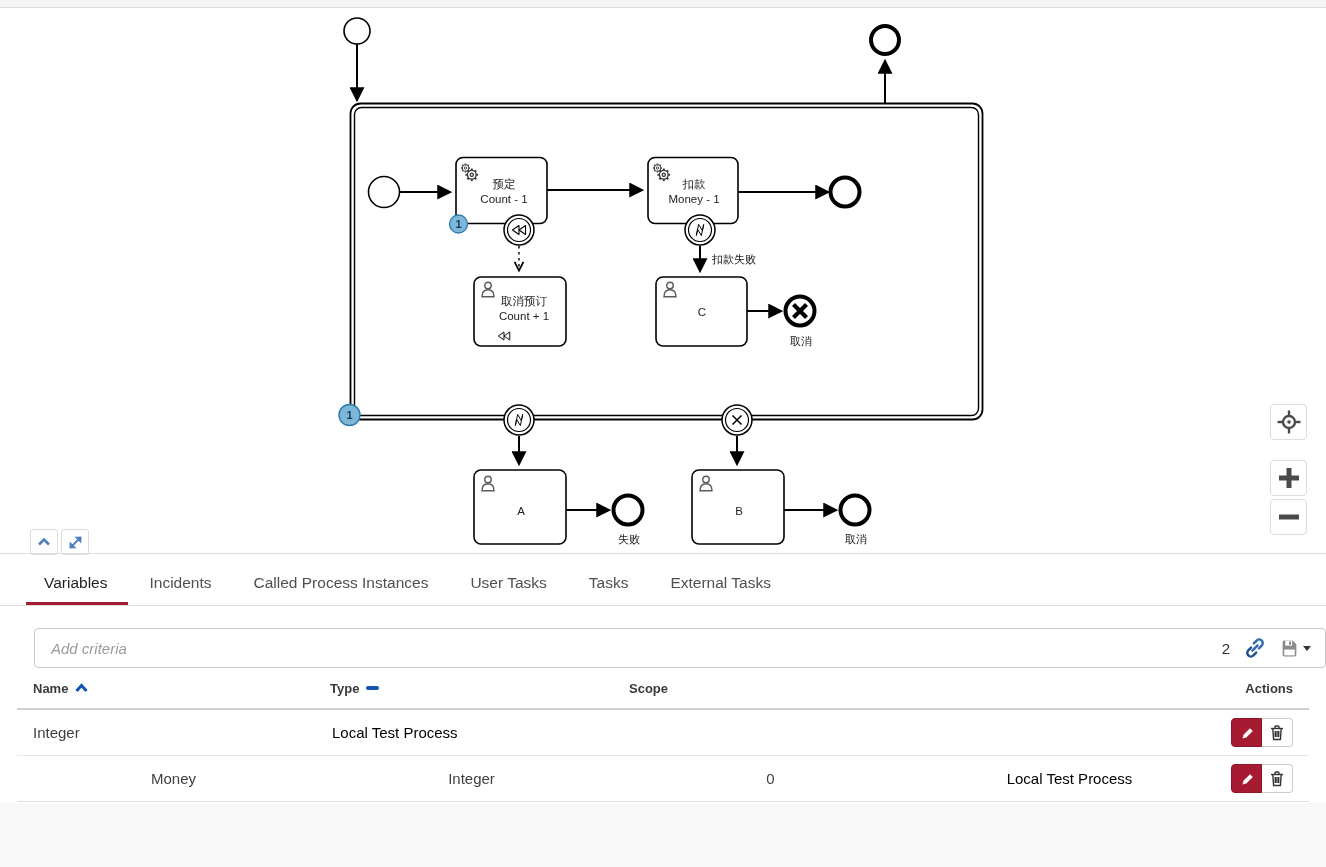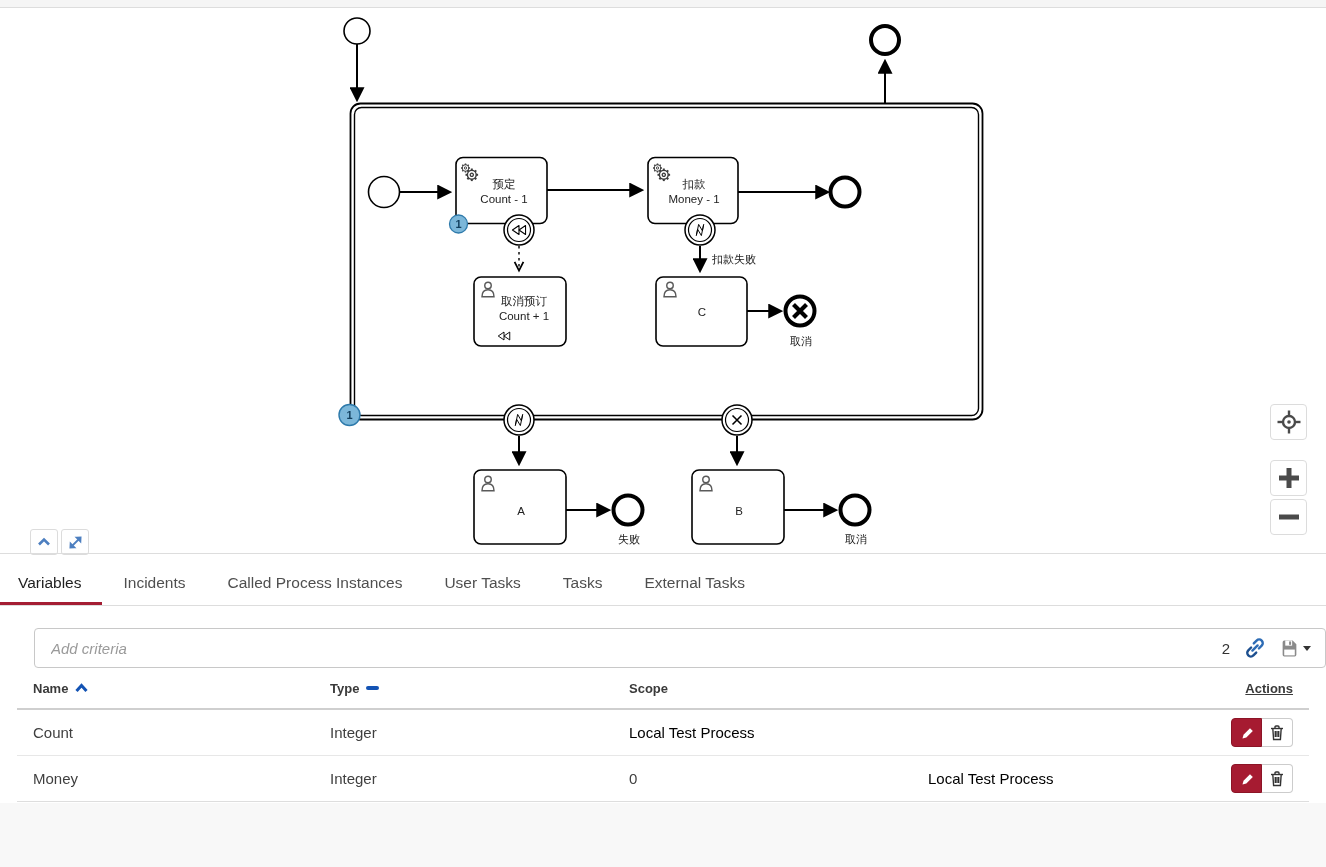--- a/index.html
+++ b/index.html
@@ -28,21 +28,21 @@
   
   .ctrl-btn { position:absolute; left:1270px; width:37px; height:36px; background:#fff;
     border:1px solid #dcdcdc; border-radius:4px; display:flex; align-items:center;
     justify-content:center; cursor:pointer; }
   #btn-reset-view { top:404px; }
   #btn-zoom-in { top:460px; }
   #btn-zoom-out { top:499px; }
 
   
   .tabs { position:absolute; top:560px; left:0; width:1326px; height:46px;
-    border-bottom:1px solid #ddd; display:flex; background:#fff; }
+    border-bottom:1px solid #ddd; display:flex; background:#fff;padding-left:26px; }
   .tab { padding:0 21px; line-height:45px; font-size:15.5px; color:#4f4f4f; cursor:pointer; }
   .tab:first-child { padding-left:18px; }
   .tab.active { color:#1f1f1f; box-shadow:inset 0 -3px 0 #a41d33; }
 
   
   .filter-box { position:absolute; top:628px; left:17px; width:1292px; height:40px;
     border:1px solid #c8c8c8; border-radius:4px; background:#fff;margin-left:17px; }
   .filter-box input { position:absolute; inset:0; border:0; outline:none; background:transparent;
     padding:0 220px 0 16px; font-size:15px; font-family:inherit; color:#333; }
   .filter-box input::placeholder { font-style:italic; color:#9a9a9a; }
@@ -51,27 +51,27 @@
   .filter-count { font-size:15px; color:#333; }
   .icon-btn { display:flex; align-items:center; cursor:pointer; }
   .caret { width:0; height:0; border-left:4.5px solid transparent;
     border-right:4.5px solid transparent; border-top:5.5px solid #333; margin-left:4px; }
 
   
   .var-table { position:absolute; top:668px; left:17px; width:1292px; }
   .thead { display:flex; height:42px; align-items:center; border-bottom:2px solid #cfcfcf; }
   .th { font-weight:bold; font-size:13px; color:#3a3a3a; display:flex; align-items:center; gap:7px; }
   .row { display:flex; height:46px; align-items:center; border-bottom:1px solid #e7e7e7; font-size:15px; color:#3f3f3f; }
-  .row:last-child { border-bottom:1px solid #dedede; }
+  .row:last-child { border-bottom:1px solid #dedede;text-align:center; }
   .col-name  { width:297px; padding-left:16px; }
   .col-type  { width:299px; padding-left:16px; }
   .col-value { width:299px; padding-left:16px; }
   .col-scope { width:299px; padding-left:16px; }
   .col-actions { flex:1; display:flex; justify-content:flex-end; padding-right:16px; }
-  .th.col-actions { display:flex;text-decoration:underline; }
+  .th.col-actions { display:flex; }
   .scope-link { color:#000000; text-decoration:none; cursor:pointer; }
   .sort-dash { width:13px; height:4.5px; background:#1353b4; border-radius:2px; }
 
   .btn-group { display:flex; }
   .btn-edit { width:31px; height:29px; background:#a61b31; border:1px solid #8c1426;
     border-radius:4px 0 0 4px; display:flex; align-items:center; justify-content:center; cursor:pointer; }
   .btn-del { width:31px; height:29px; background:#fff; border:1px solid #ccc; border-left:none;
     border-radius:0 4px 4px 0; display:flex; align-items:center; justify-content:center; cursor:pointer; }
 
   .below-area { position:absolute; top:803px; left:0; width:1326px; height:64px; background:#f8f8f8; }
@@ -353,21 +353,20 @@
     </div>
     <div class="th col-scope">
       <span>Scope</span>
     </div>
     <div class="th col-actions">
       <span>Actions</span>
     </div>
   </div>
 
   <div class="row">
-    <div class="col-name">Count</div>
     <div class="col-type">Integer</div>
     <div class="col-scope"><a class="scope-link">Local Test Process</a></div>
     <div class="col-actions">
       <div class="btn-group">
         <div class="btn-edit">
           <svg width="16" height="16">
             <path d="M3.5,13.5 l1,-3.8 L11,3.2 l2.8,2.8 -6.5,6.5 z" fill="#fff"></path>
           </svg>
         </div>
         <div class="btn-del">

